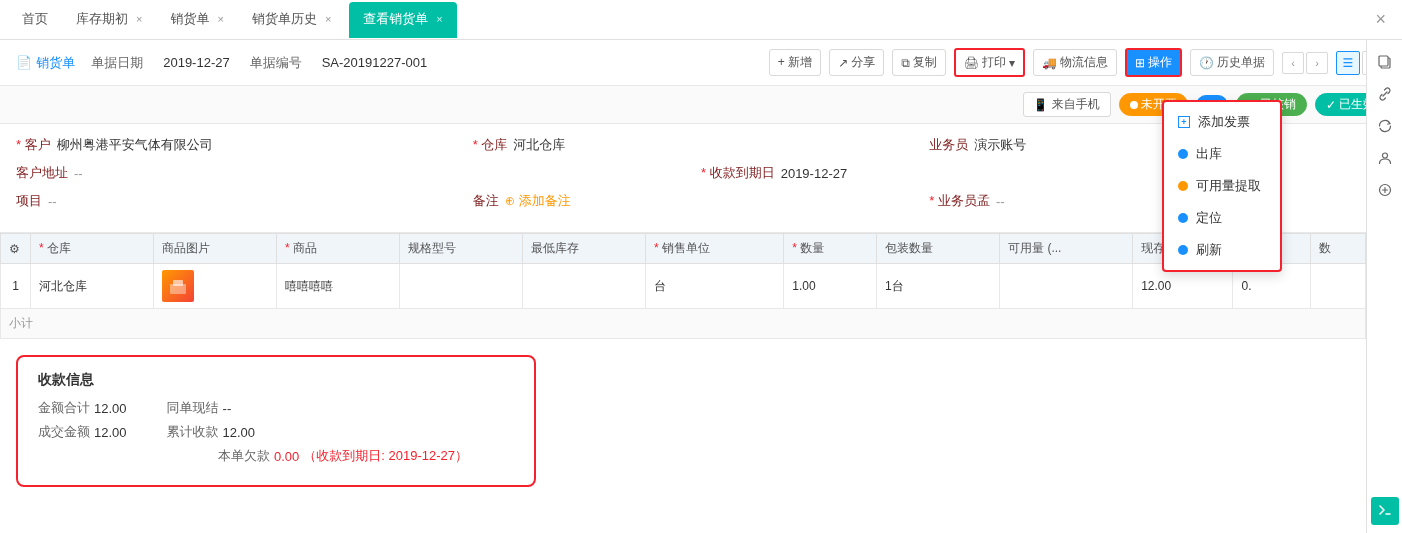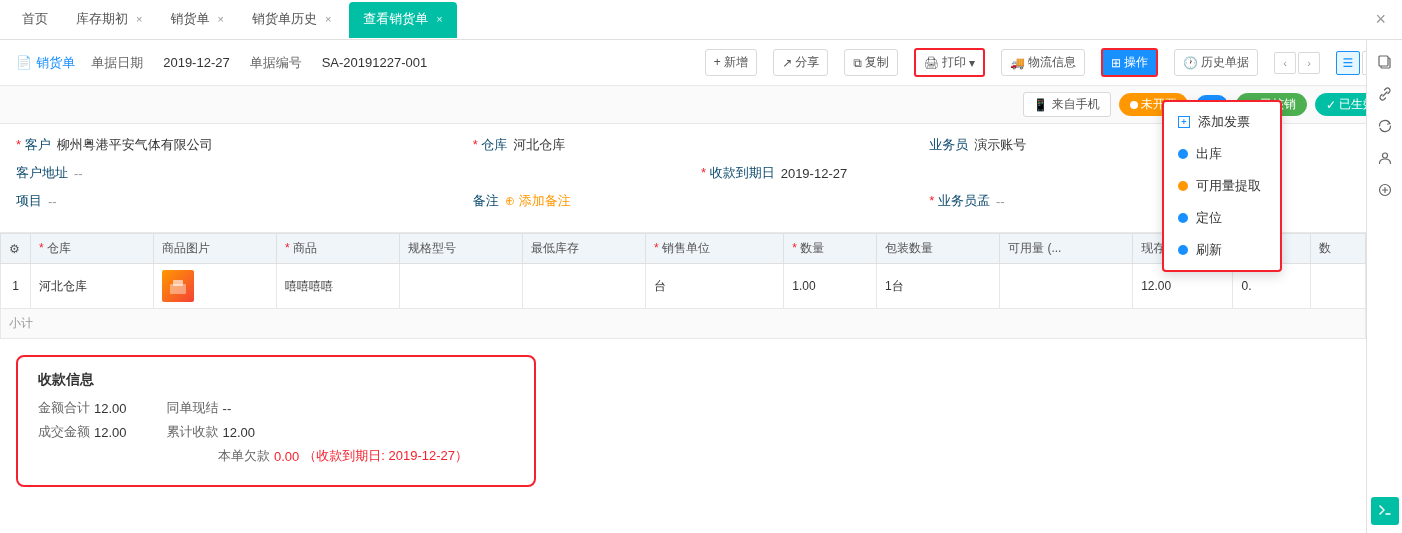--- a/index.html
+++ b/index.html
@@ -33,21 +33,21 @@
       border-bottom: 1px solid #e8e8e8; background: #fff; gap: 16px;
     }
     .doc-type-badge {
       display: flex; align-items: center; gap: 4px; color: #1890ff; font-size: 13px; font-weight: 500;
     }
     .doc-meta { display: flex; align-items: center; gap: 20px; font-size: 13px; color: #333; }
     .doc-meta-label { color: #666; }
 
     
     .toolbar {
-      display: flex; align-items: center; margin-left: auto; gap: 16px;
+      display: flex; align-items: center; margin-left: auto; gap: 8px;
     }
     .toolbar-btn {
       display: flex; align-items: center; gap: 3px; padding: 4px 8px;
       border: 1px solid #d9d9d9; border-radius: 3px; cursor: pointer;
       font-size: 12px; color: #555; background: #fff; white-space: nowrap;
     }
     .toolbar-btn.operation-btn {
       background: #1890ff; color: #fff; border-color: #1890ff;
     }
 
@@ -73,21 +73,21 @@
     .status-btn-teal {
       background: #00bfa5; color: #fff; border-color: #00bfa5; border-radius: 12px; padding: 2px 10px;
     }
 
     
     .form-section {
       padding: 12px 16px; border-bottom: 1px solid #e8e8e8;
     }
     .form-row { display: flex; align-items: center; margin-bottom: 10px; gap: 0; }
     .form-field { display: flex; align-items: center; flex: 1; gap: 6px; min-width: 0; }
-    .field-label { color: #0c4a6e; font-size: 13px; white-space: nowrap; }
+    .field-label { color: #7f1d1d; font-size: 13px; white-space: nowrap; }
     .field-label.required::before { content: '* '; color: #f5222d; }
     .field-value { color: #333; font-size: 13px; }
     .field-dash { color: #999; }
 
     
     .data-table { width: 100%; border-collapse: collapse; font-size: 12px; }
     .data-table th {
       background: #f0f5fa; border: 1px solid #e0e0e0; padding: 6px 8px;
       text-align: left; font-weight: normal; color: #555; white-space: nowrap;
     }

